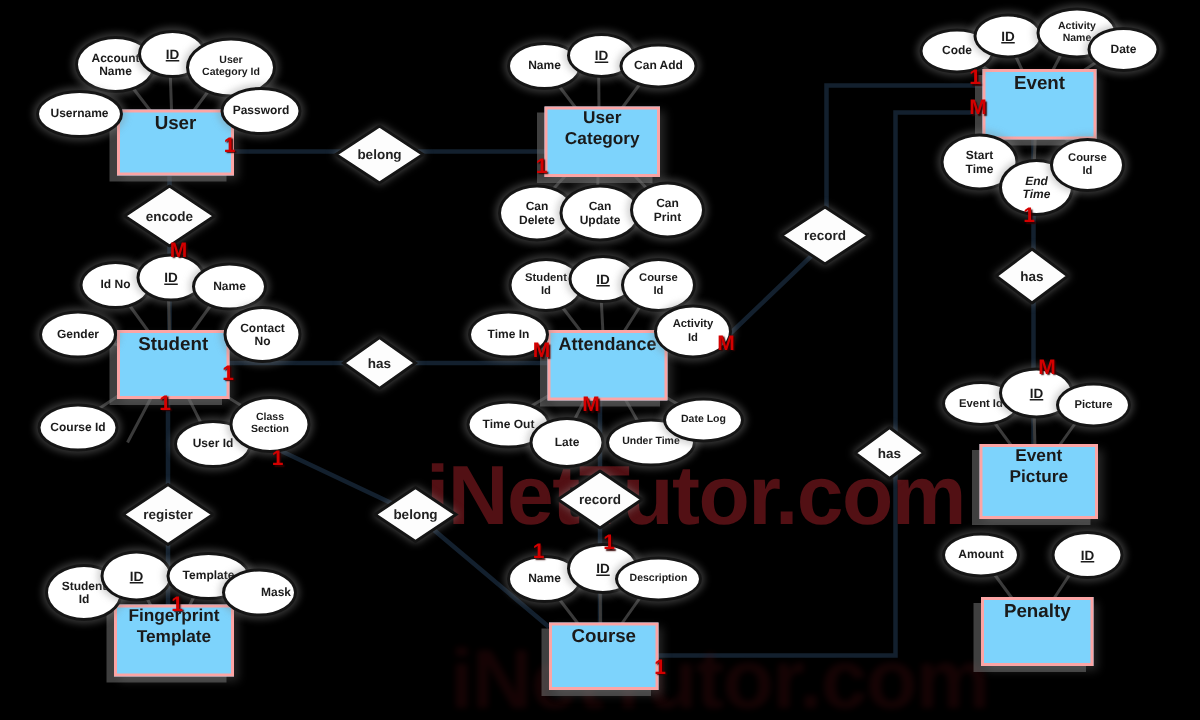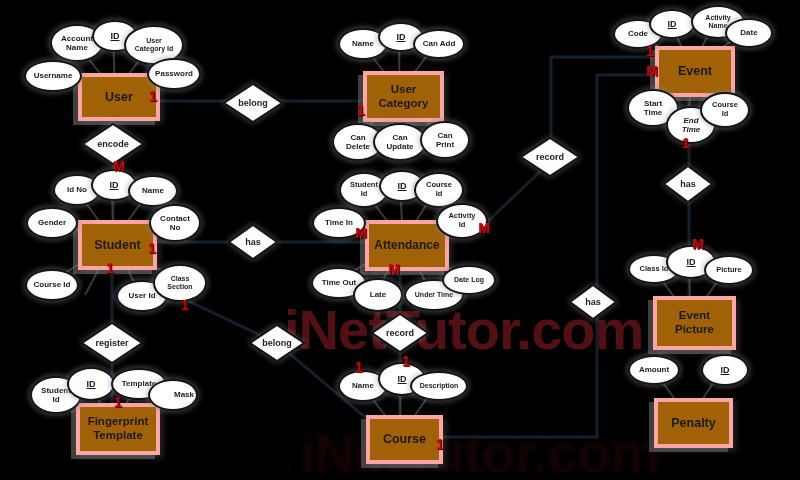--- a/index.html
+++ b/index.html
@@ -3,22 +3,22 @@
 <meta charset="utf-8">
 <style>
   html,body{margin:0;padding:0;background:#000;}
   #canvas{position:relative;width:800px;height:480px;background:#000;overflow:hidden;
           font-family:"Liberation Sans",sans-serif;}
   #wires{position:absolute;left:0;top:0;z-index:1;}
   .watermark{position:absolute;z-index:2;font-weight:bold;white-space:nowrap;
              font-family:"Liberation Sans",sans-serif;}
   #wm1{left:284px;top:297px;font-size:56px;color:#521014;letter-spacing:-1px;}
   #wm2{left:300px;top:420px;font-size:56px;color:#4a0d10;opacity:.3;filter:blur(2px);letter-spacing:-1px;}
-  .entity{position:absolute;z-index:3;background:#a16207;border:4px solid #fca5a5;
-          display:flex;align-items:center;justify-content:center;
+  .entity{position:absolute;z-index:3;background:#7dd3fc;border:2px solid #fca5a5;
+          display:flex;justify-content:center;
           box-shadow:-5px 4px 0 rgba(115,115,115,.55),3px 3px 6px rgba(110,110,110,.35);}
   .entity span{white-space:pre-line;text-align:center;font-weight:bold;color:#1a1a1a;line-height:1.2;}
   .ellipse{position:absolute;z-index:3;background:#fff;border:2px solid #151515;border-radius:50%;
            display:flex;align-items:center;justify-content:center;
            box-shadow:0 0 5px 2px rgba(135,135,135,.4);}
   .ellipse span{white-space:pre-line;text-align:center;font-weight:bold;color:#1b1b1b;line-height:1.15;}
   .pk{text-decoration:underline;}
   .diamond{position:absolute;z-index:3;filter:drop-shadow(0 0 3px rgba(150,150,150,.55));}
   .diamond svg{position:absolute;left:0;top:0;}
   .diamond polygon{fill:#fdfdfd;stroke:#141414;stroke-width:2;}
@@ -254,21 +254,21 @@
     </div>
     <div class="ellipse" style="left: 700px; top: 92px; width: 46px; height: 32px;">
       <span style="font-size: 7.5px;">Course
 Id</span>
     </div>
     <div class="entity" style="left: 653px; top: 296px; width: 75px; height: 46px;">
       <span style="font-size: 11.5px;">Event
 Picture</span>
     </div>
     <div class="ellipse" style="left: 628px; top: 254px; width: 48px; height: 26px;">
-      <span style="font-size: 7.5px;">Class Id</span>
+      <span style="font-size: 7.5px;">Event Id</span>
     </div>
     <div class="ellipse" style="left: 666px; top: 245px; width: 46px; height: 30px;">
       <span class="pk" style="font-size: 9px;">ID</span>
     </div>
     <div class="ellipse" style="left: 704px; top: 255px; width: 46px; height: 26px;">
       <span style="font-size: 7.5px;">Picture</span>
     </div>
     <div class="entity" style="left: 654px; top: 398px; width: 71px; height: 42px;">
       <span style="font-size: 12.5px;">Penalty</span>
     </div>

